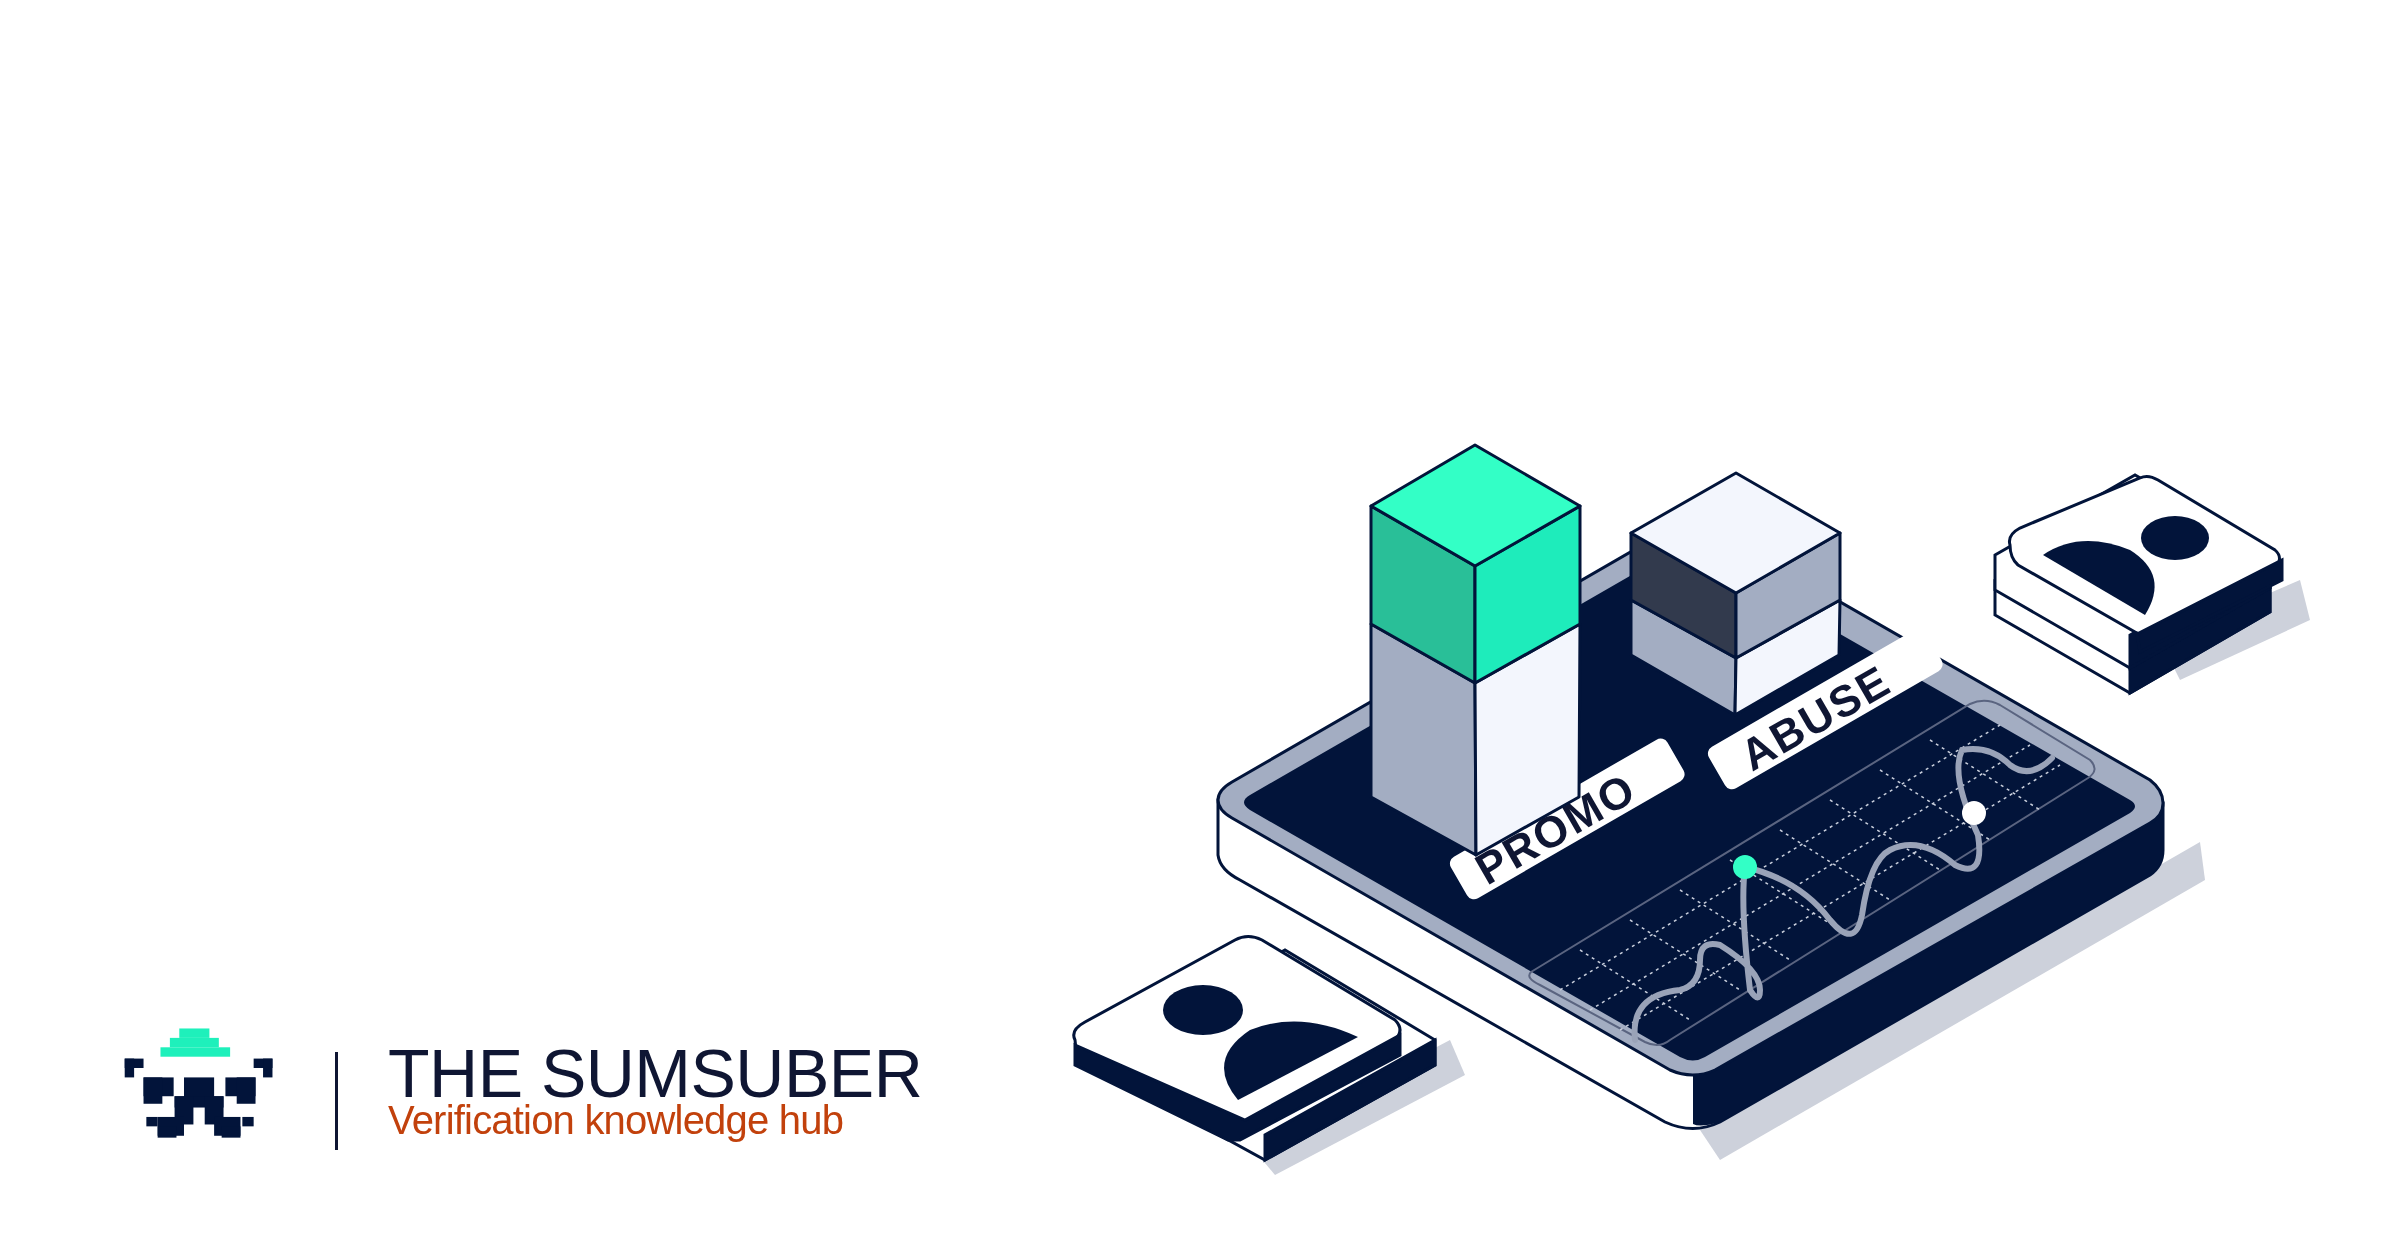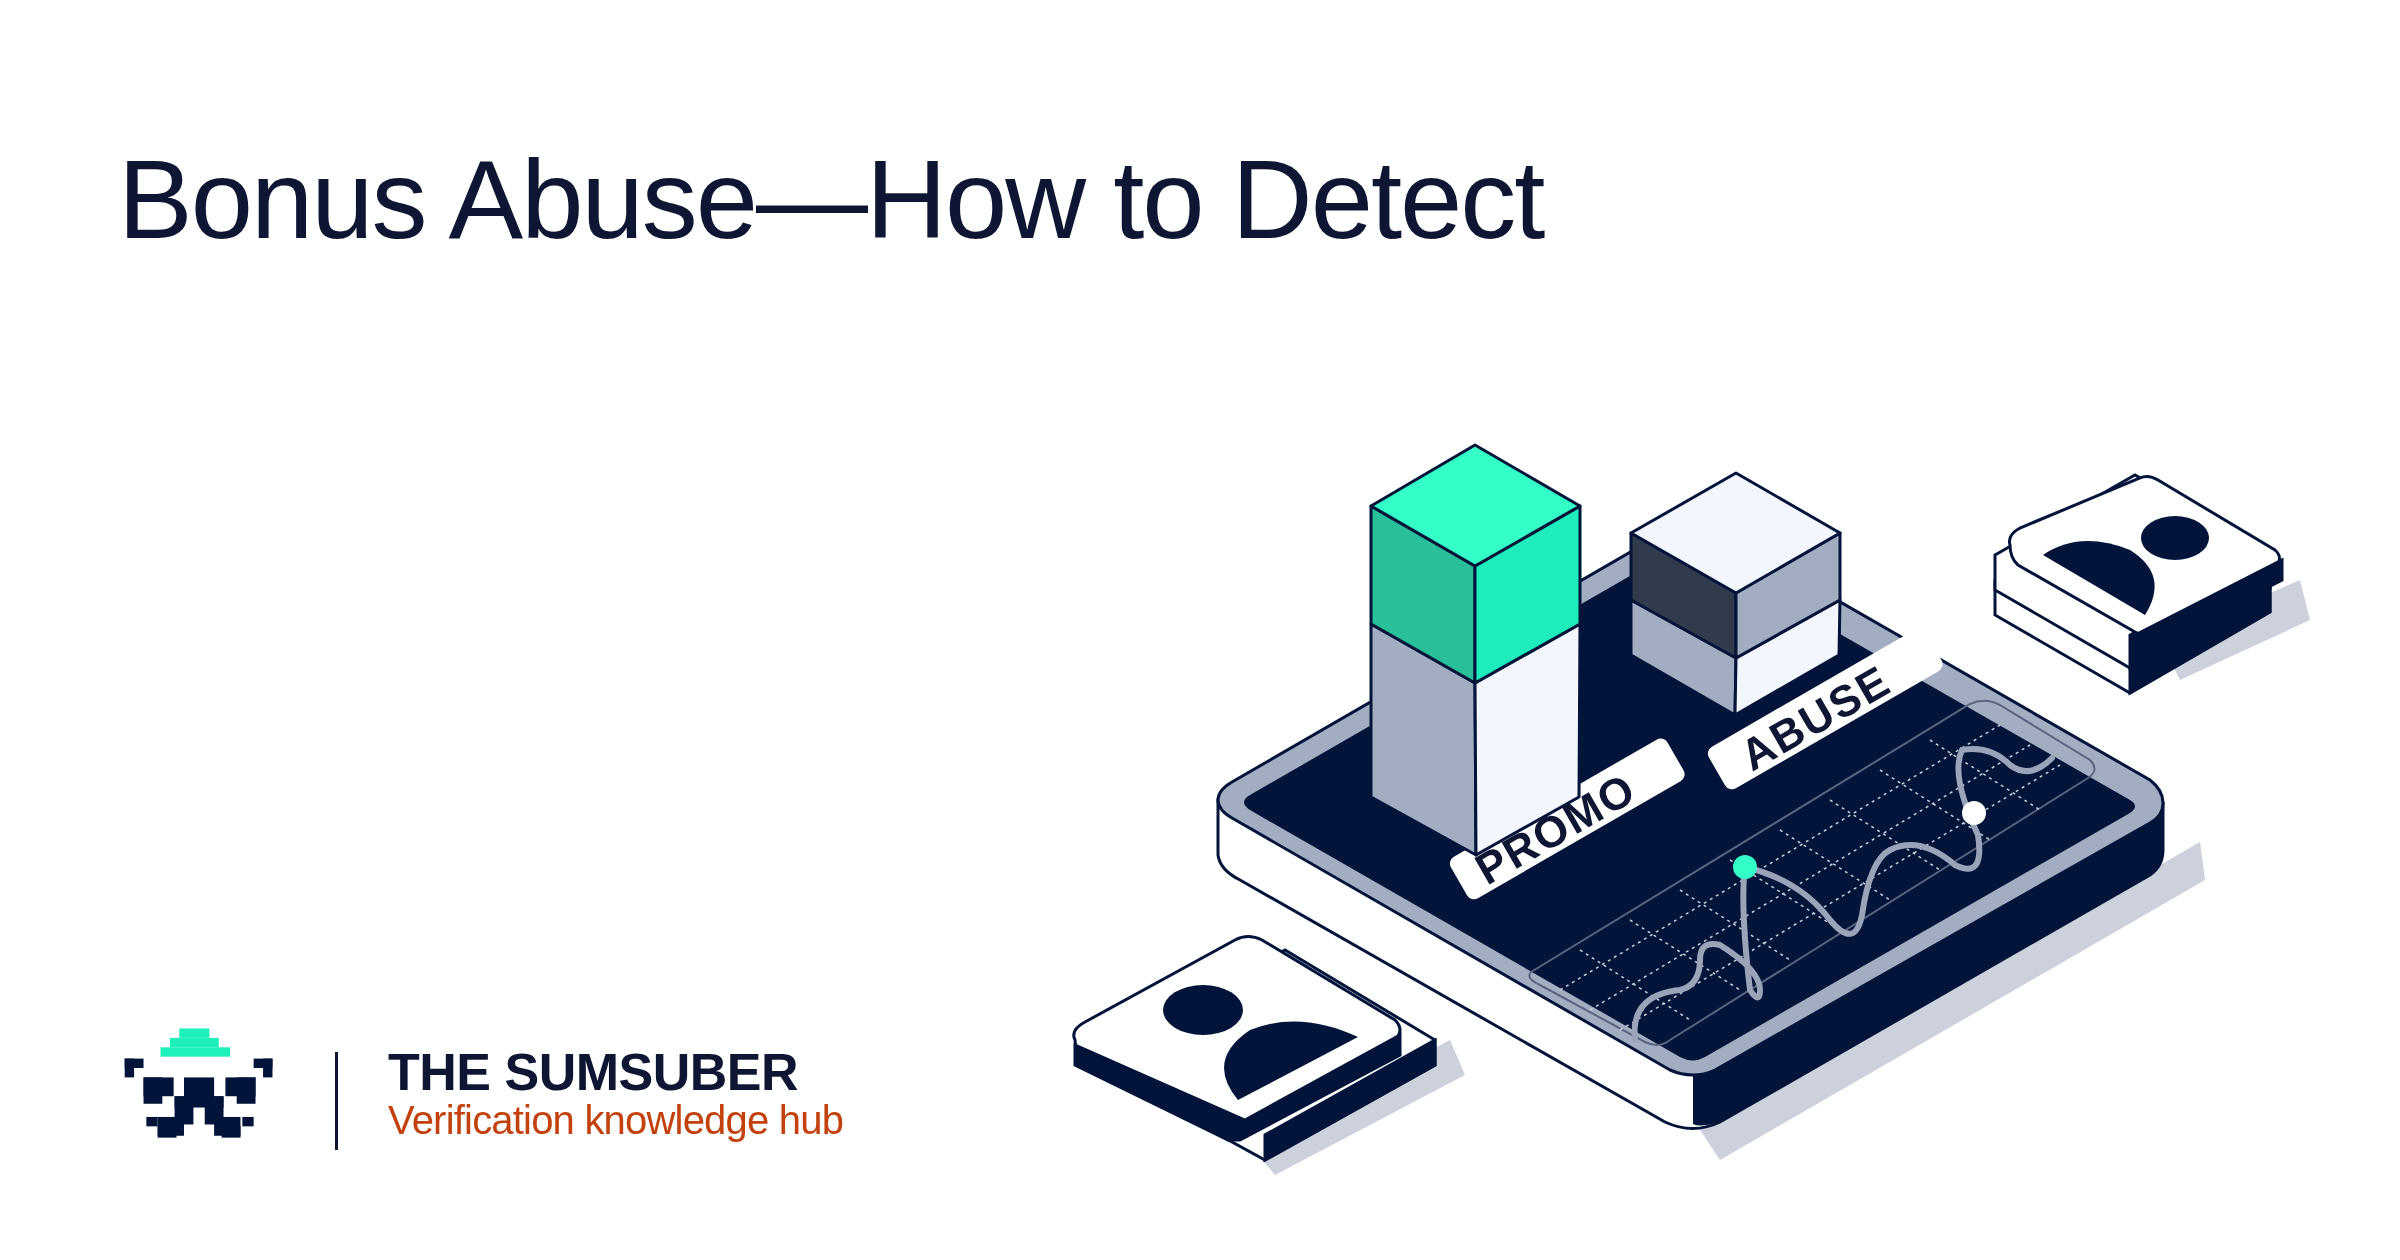--- a/index.html
+++ b/index.html
@@ -2,30 +2,29 @@
 <html><head>
 <meta charset="utf-8">
 <style>
   html,body{margin:0;padding:0;background:#ffffff;}
   body{width:2400px;height:1260px;position:relative;overflow:hidden;font-family:"Liberation Sans",sans-serif;color:#0f1633;}
   .title{position:absolute;left:118px;top:126px;width:1800px;font-size:112px;line-height:148px;font-weight:400;letter-spacing:-2px;color:#0f1633;margin:0;}
   .title span{display:block;}
   .brand{position:absolute;left:120px;top:1020px;height:130px;}
   .logo-icon{position:absolute;left:0;top:0;width:160px;height:128px;}
   .divider{position:absolute;left:215px;top:32px;width:3px;height:98px;background:#0f1633;}
-  .brand-name{position:absolute;left:268px;top:14px;font-size:52px;font-weight:700;white-space:nowrap;color:#0f1633;letter-spacing:-0.5px;margin-top:8px;}
+  .brand-name{position:absolute;left:268px;top:14px;font-size:68px;font-weight:400;white-space:nowrap;color:#0f1633;letter-spacing:-0.5px;}
   .brand-sub{position:absolute;left:268px;top:78px;font-size:40px;font-weight:400;white-space:nowrap;color:#c2410c;letter-spacing:-0.8px;}
   .illus{position:absolute;left:0;top:0;width:2400px;height:1260px;}
   .lbl{font-family:"Liberation Sans",sans-serif;font-weight:700;font-size:44px;fill:#0f1633;letter-spacing:2px;}
 </style>
 </head>
 <body>
 
 <h1 class="title">
-  <span>Bonus Abuse—How to Detect</span>
 </h1>
 
 <div class="brand">
   <svg class="logo-icon" viewBox="0 0 170 130" xmlns="http://www.w3.org/2000/svg">
     <g fill="#1ef0bb">
       <rect x="63" y="6" width="32" height="10"></rect>
       <rect x="53" y="16" width="52" height="10"></rect>
       <rect x="43" y="26" width="74" height="10"></rect>
     </g>
     <g fill="#02143a">

